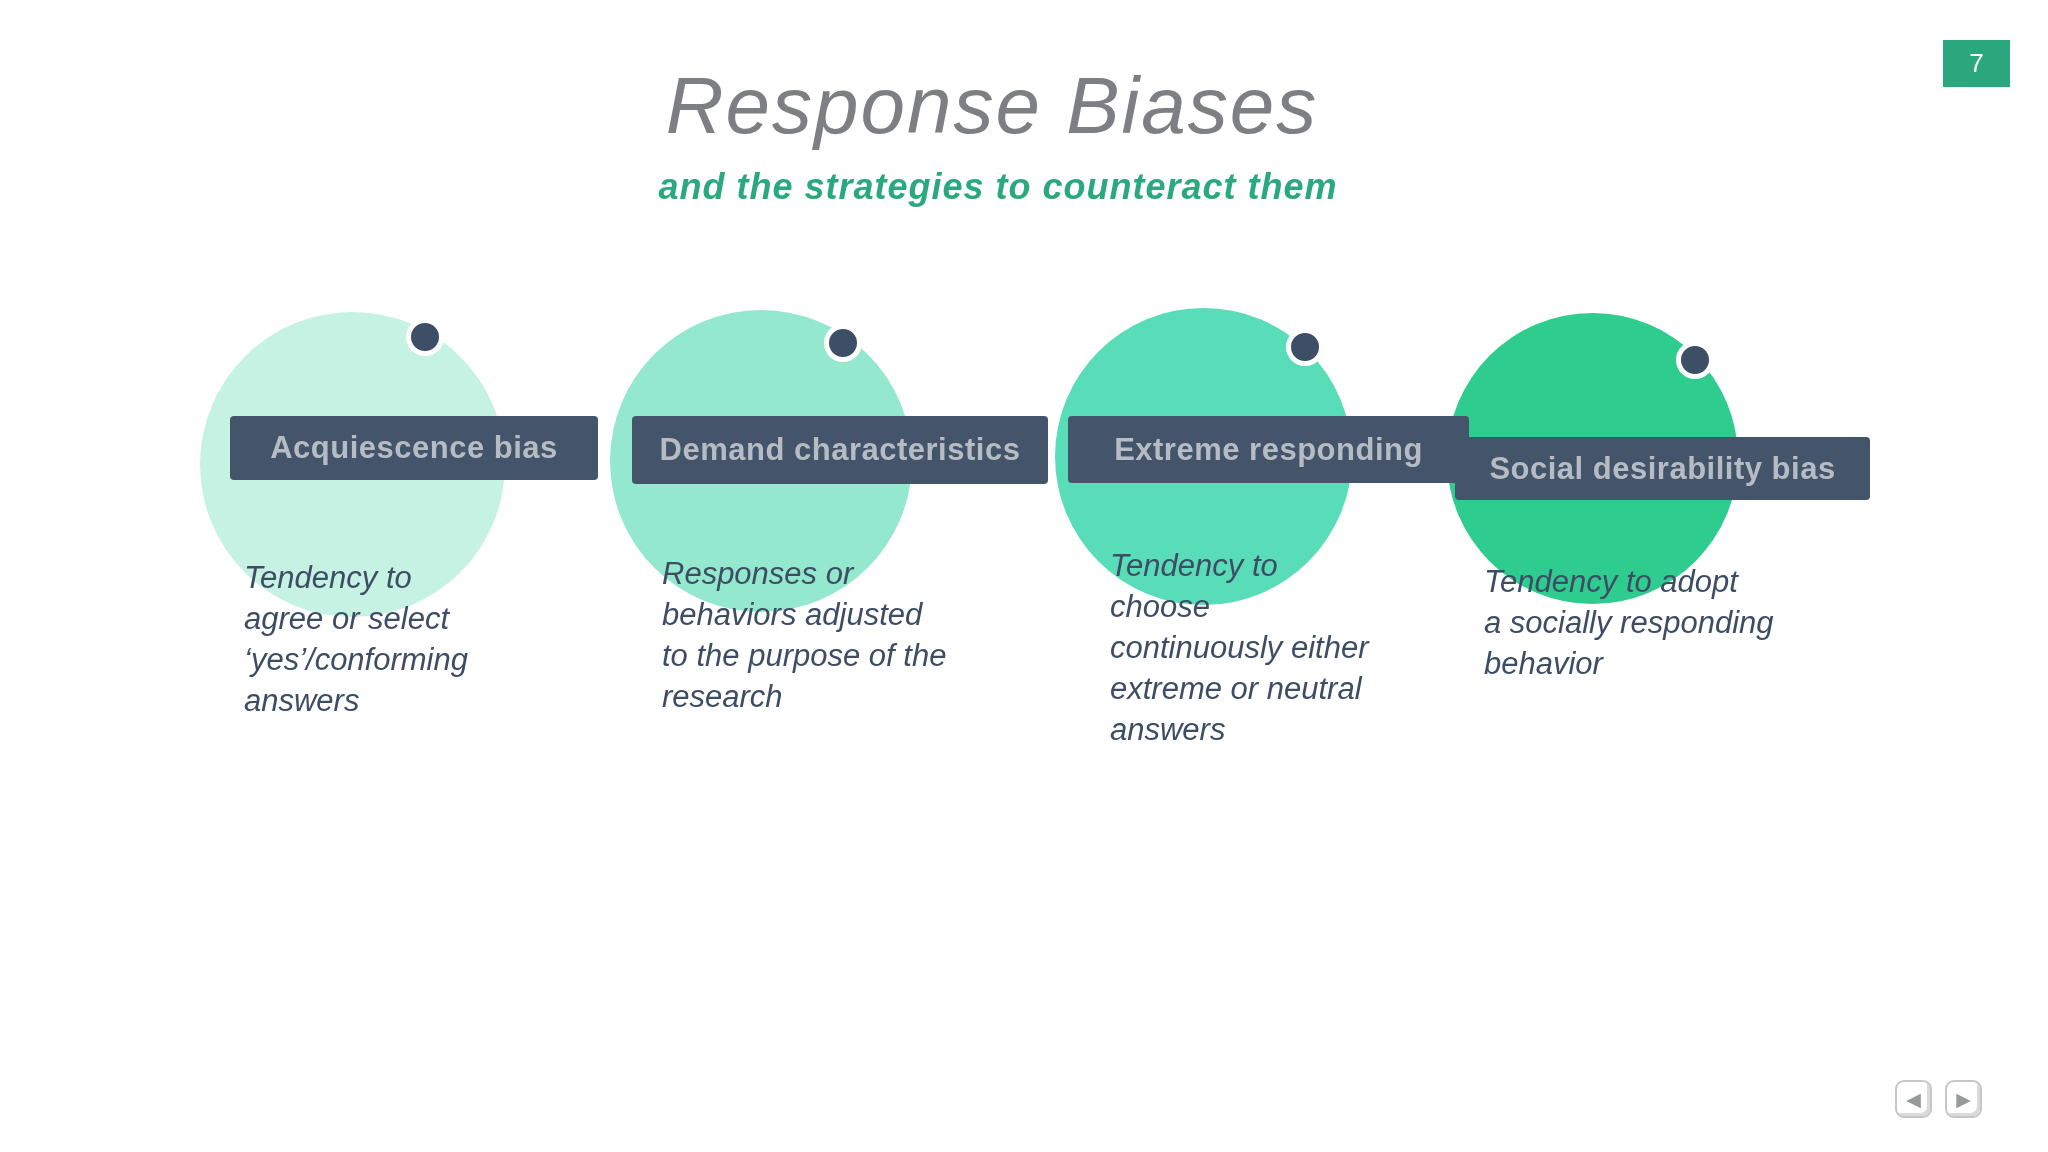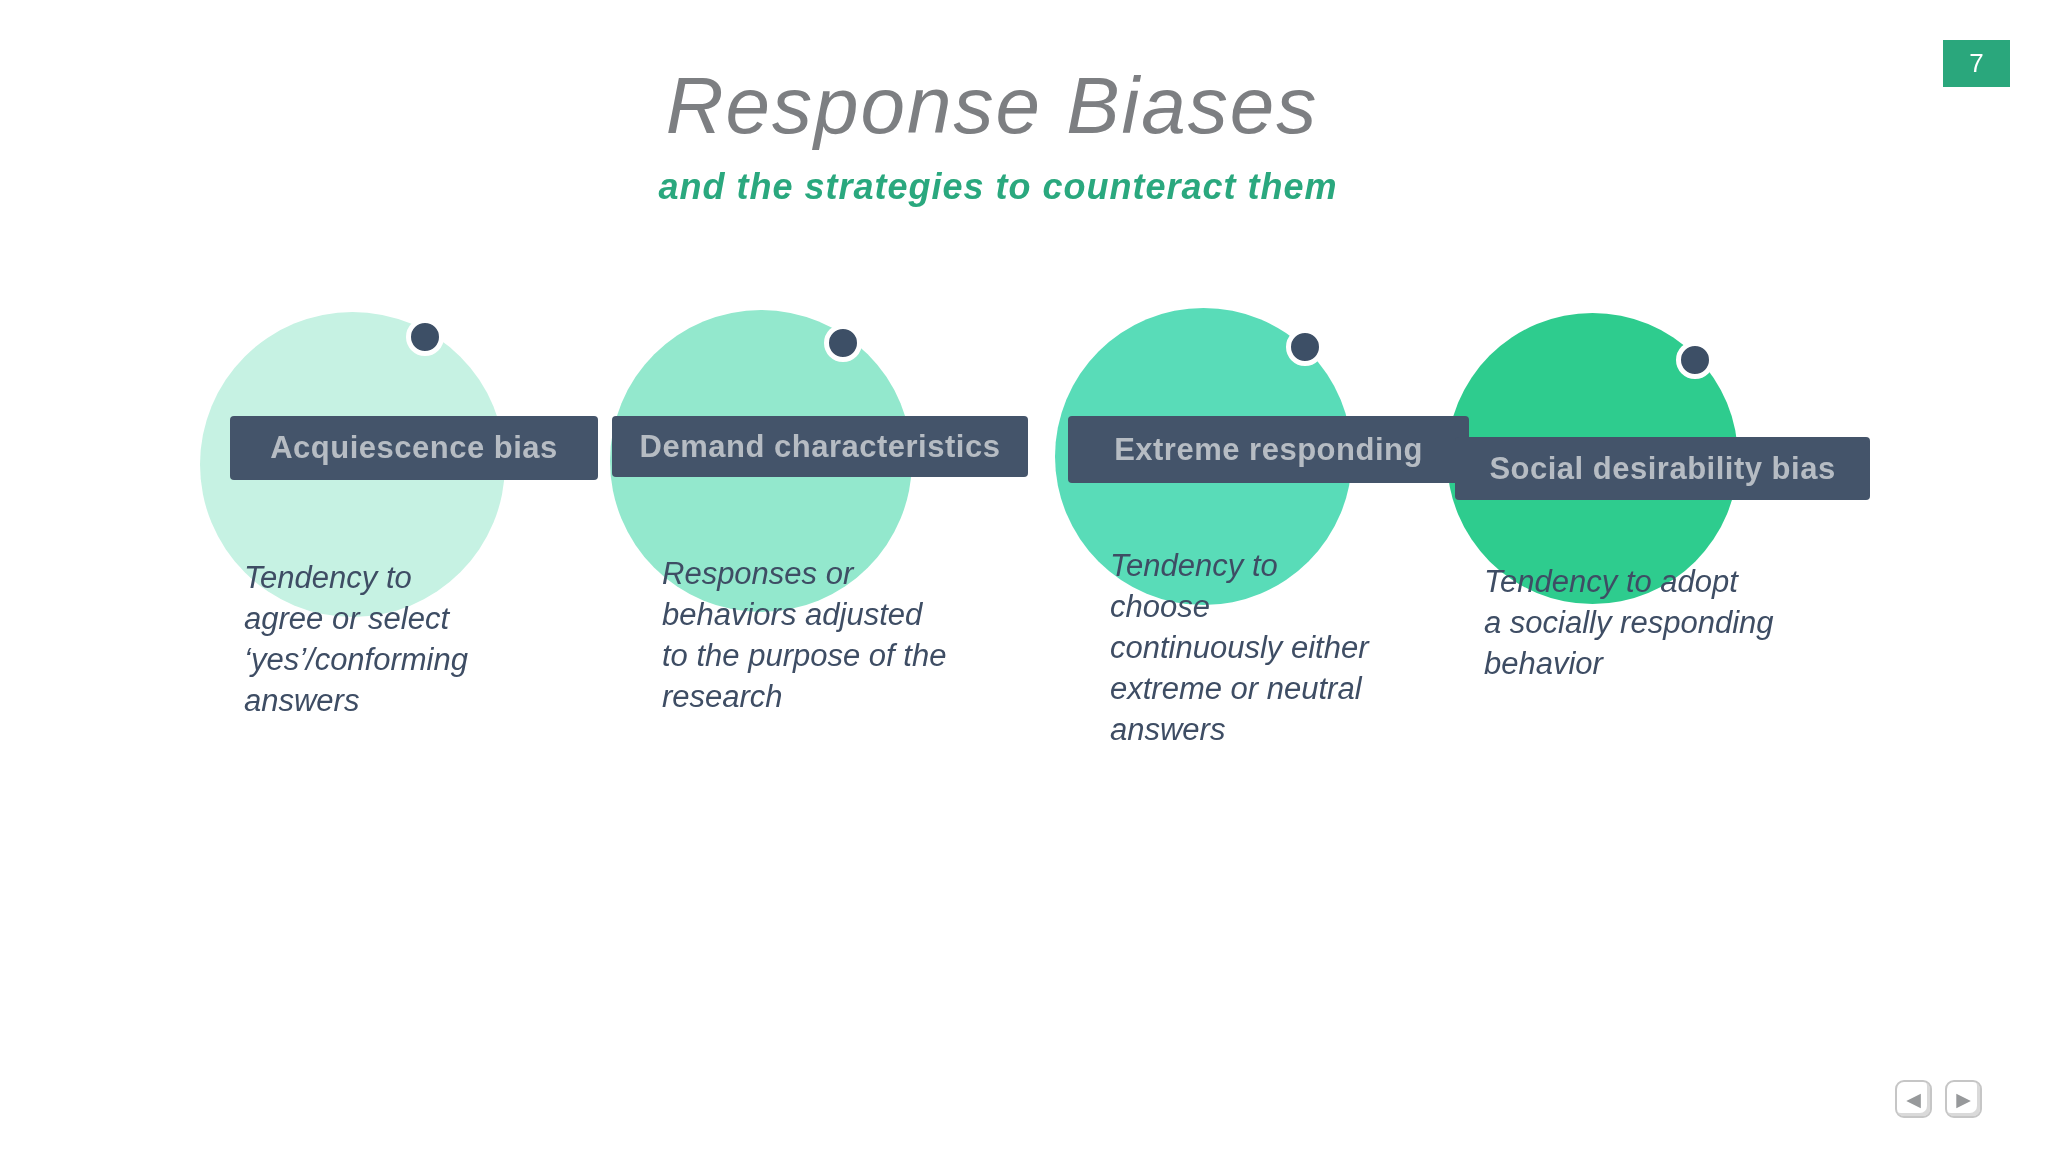--- a/index.html
+++ b/index.html
@@ -76,21 +76,21 @@
     white-space: pre-line;
   }
 
   .g1 .circle { left: 200px; top: 312px; width: 305px; height: 305px; }
   .g1 .dot    { left: 406px; top: 318px; }
   .g1 .label-pill { left: 230px; top: 416px; width: 368px; height: 64px; }
   .g1 .desc   { left: 227px; top: 540px; }
 
   .g2 .circle { left: 610px; top: 310px; width: 302px; height: 302px; }
   .g2 .dot    { left: 824px; top: 324px; }
-  .g2 .label-pill { left: 612px; top: 416px; width: 416px; height: 61px; }
+  .g2 .label-pill { left: 632px; top: 416px; width: 416px; height: 68px; }
   .g2 .desc   { left: 645px; top: 536px; }
 
   .g3 .circle { left: 1055px; top: 308px; width: 297px; height: 297px; }
   .g3 .dot    { left: 1286px; top: 328px; }
   .g3 .label-pill { left: 1068px; top: 416px; width: 401px; height: 67px; }
   .g3 .desc   { left: 1093px; top: 528px; }
 
   .g4 .circle { left: 1447px; top: 313px; width: 291px; height: 291px; }
   .g4 .dot    { left: 1676px; top: 341px; }
   .g4 .label-pill { left: 1455px; top: 437px; width: 415px; height: 63px; }

